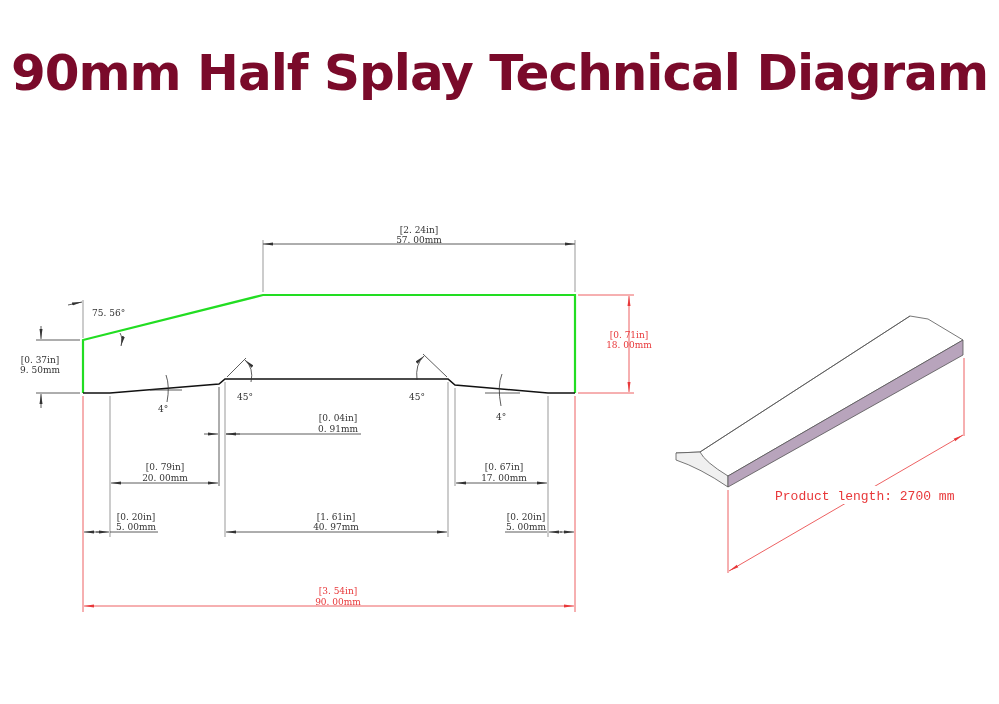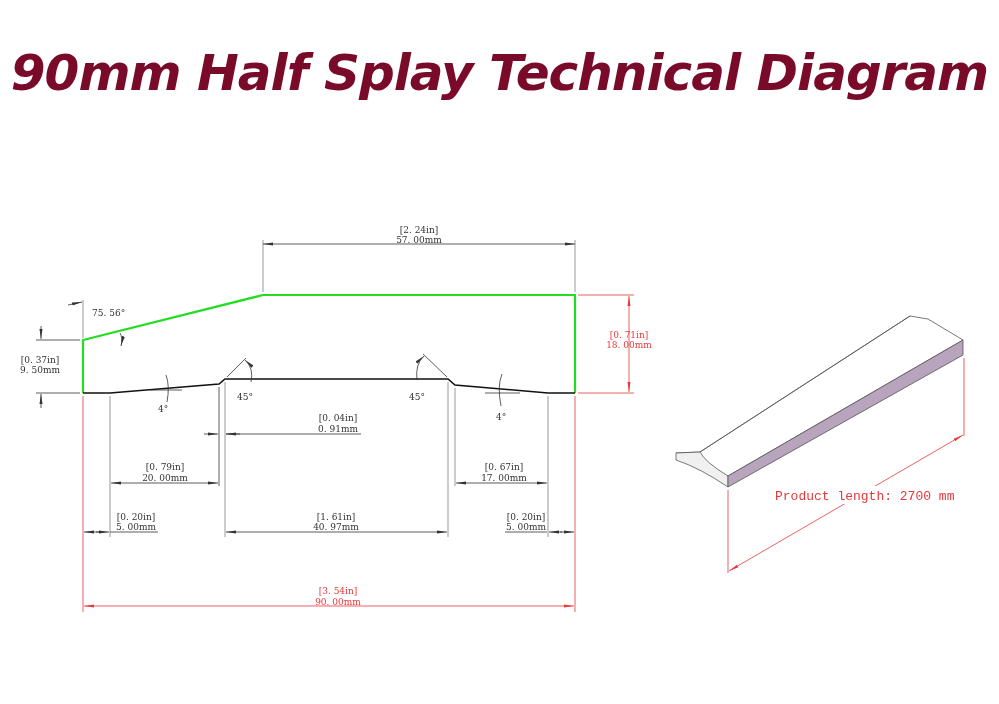--- a/index.html
+++ b/index.html
@@ -1,20 +1,20 @@
 <!DOCTYPE html>
 <html><head>
 <meta charset="utf-8">
 <style>
   html, body { margin: 0; padding: 0; background: #ffffff; }
   body { width: 999px; height: 704px; position: relative; overflow: hidden; font-family: "DejaVu Sans", sans-serif; }
   .title {
     position: absolute; left: 0; top: 38px; width: 999px; text-align: center;
     font-family: "DejaVu Sans", sans-serif; font-weight: bold; font-size: 50px;
-    letter-spacing: -1px; color: #7a0a2a; line-height: 70px; font-style: italic;
+    letter-spacing: -1px; color: #7a0a2a; line-height: 70px;
   }
   svg { position: absolute; left: 0; top: 0; }
   .dim { font-family: "DejaVu Serif", "Liberation Serif", serif; font-size: 9px; fill: #333; }
   .dim-red { font-family: "DejaVu Serif", "Liberation Serif", serif; font-size: 9px; fill: #e8383a; }
   .plen { font-family: "Liberation Mono", "DejaVu Sans Mono", monospace; font-size: 13px; fill: #e8383a; }
 </style>
 </head>
 <body>
 
 <div class="title">90mm Half Splay Technical Diagram</div>

